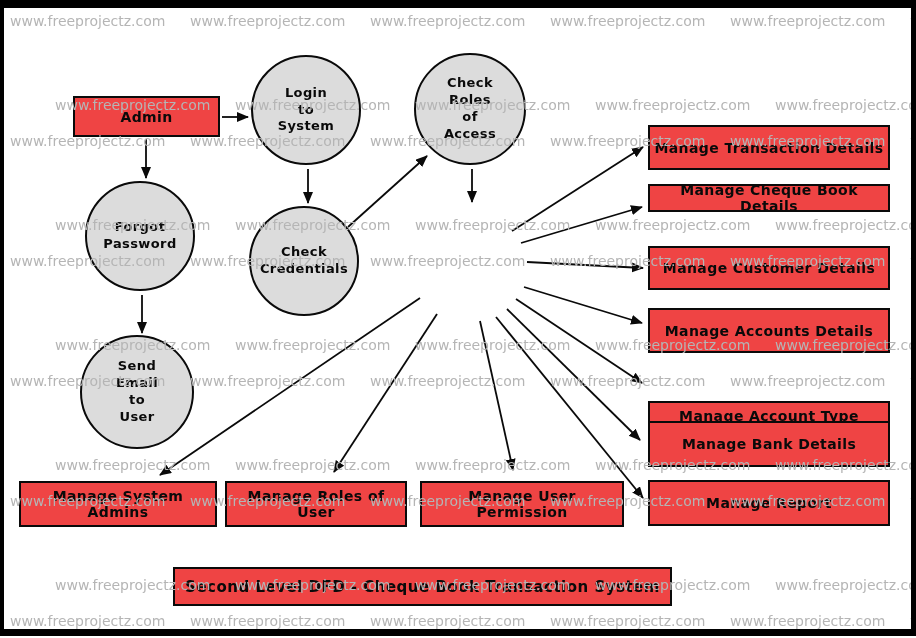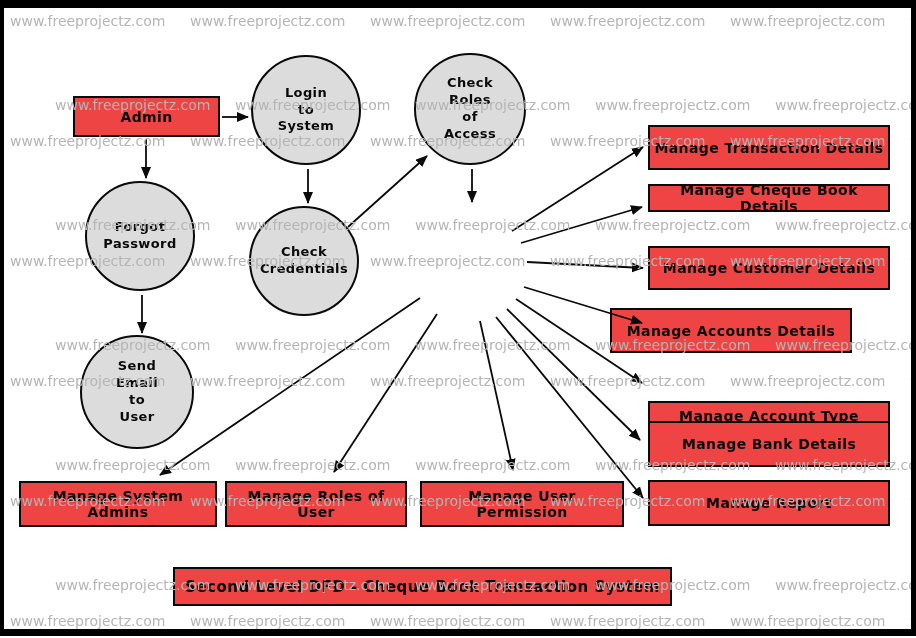--- a/index.html
+++ b/index.html
@@ -81,21 +81,21 @@
   <div class="node circle" style="left:249px;top:206px;width:110px;height:110px;">Check
 Credentials</div>
   <div class="node circle" style="left:80px;top:335px;width:114px;height:114px;text-align:center;">Send
 Email
 to
 User</div>
 
   <div class="node" style="left:648px;top:125px;width:242px;height:45px;">Manage Transaction Details</div>
   <div class="node" style="left:648px;top:184px;width:242px;height:28px;">Manage Cheque Book Details</div>
   <div class="node" style="left:648px;top:246px;width:242px;height:44px;">Manage Customer Details</div>
-  <div class="node" style="left:610px;top:308px;width:242px;height:45px;">Manage Accounts Details</div>
+  <div class="node" style="left:648px;top:308px;width:242px;height:45px;">Manage Accounts Details</div>
   <div class="node" style="left:648px;top:364px;width:242px;height:45px;margin-top:37px;">Manage Account Type Details</div>
   <div class="node" style="left:648px;top:421px;width:242px;height:46px;">Manage Bank Details</div>
   <div class="node" style="left:648px;top:480px;width:242px;height:46px;">Manage Report</div>
 
   <div class="node" style="left:19px;top:481px;width:198px;height:46px;">Manage System Admins</div>
   <div class="node" style="left:225px;top:481px;width:182px;height:46px;">Manage Roles of User</div>
   <div class="node" style="left:420px;top:481px;width:204px;height:46px;">Manage User Permission</div>
 
   <div class="node titlebox" style="left:173px;top:567px;width:499px;height:39px;">Second Level DFD - Cheque Book Transaction System</div>
 

